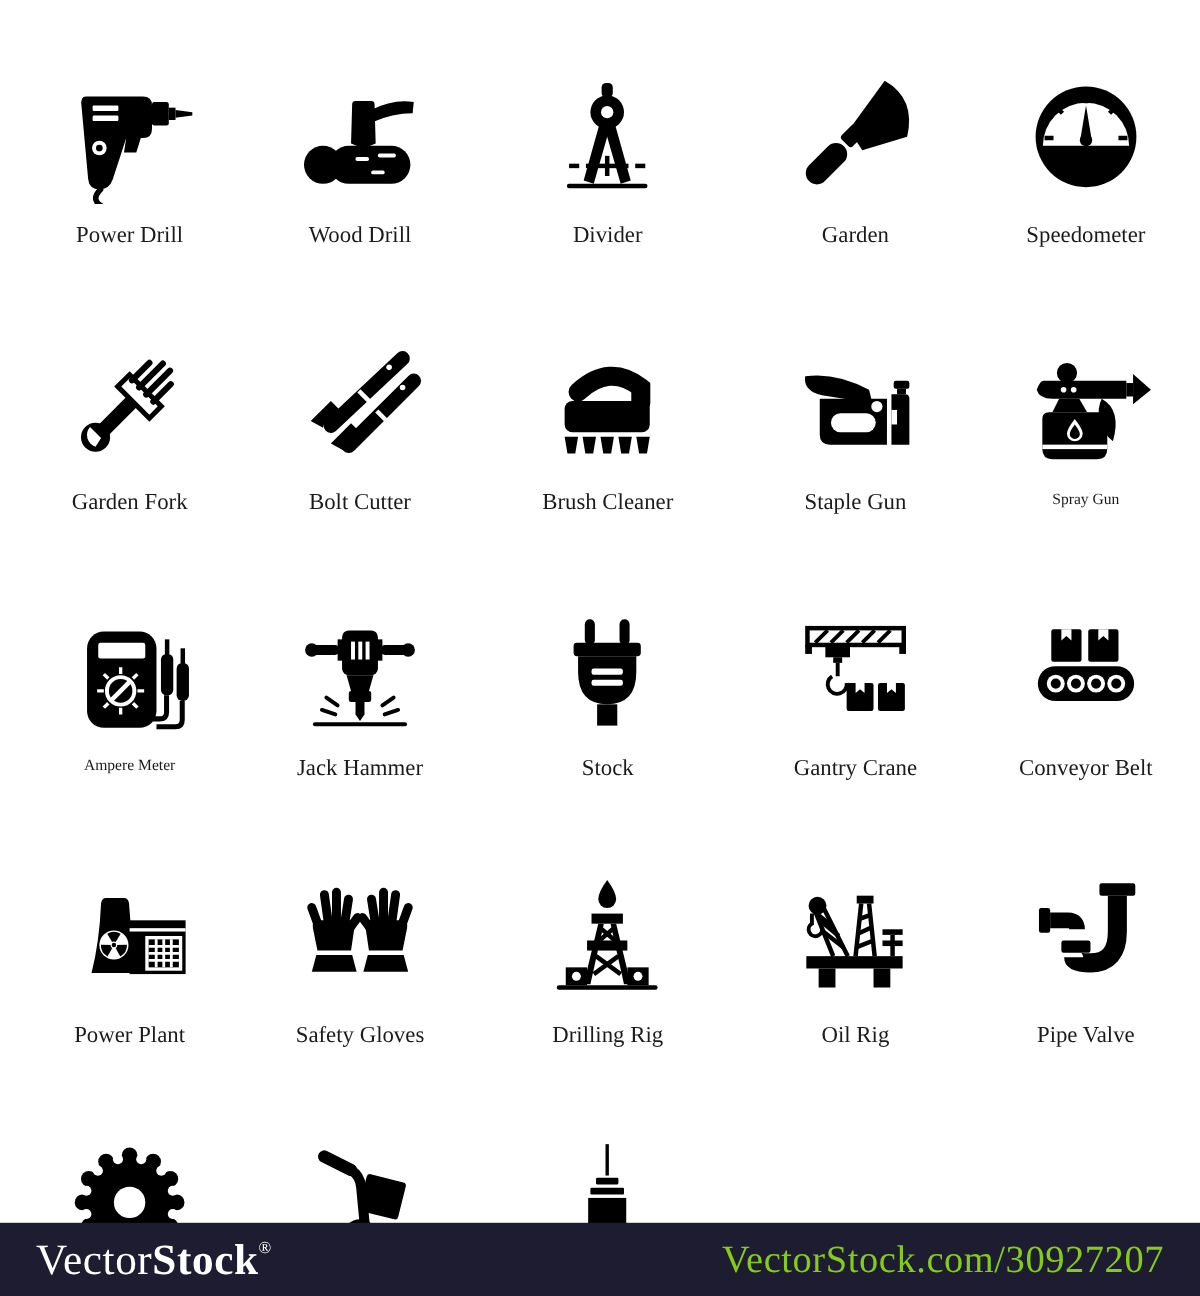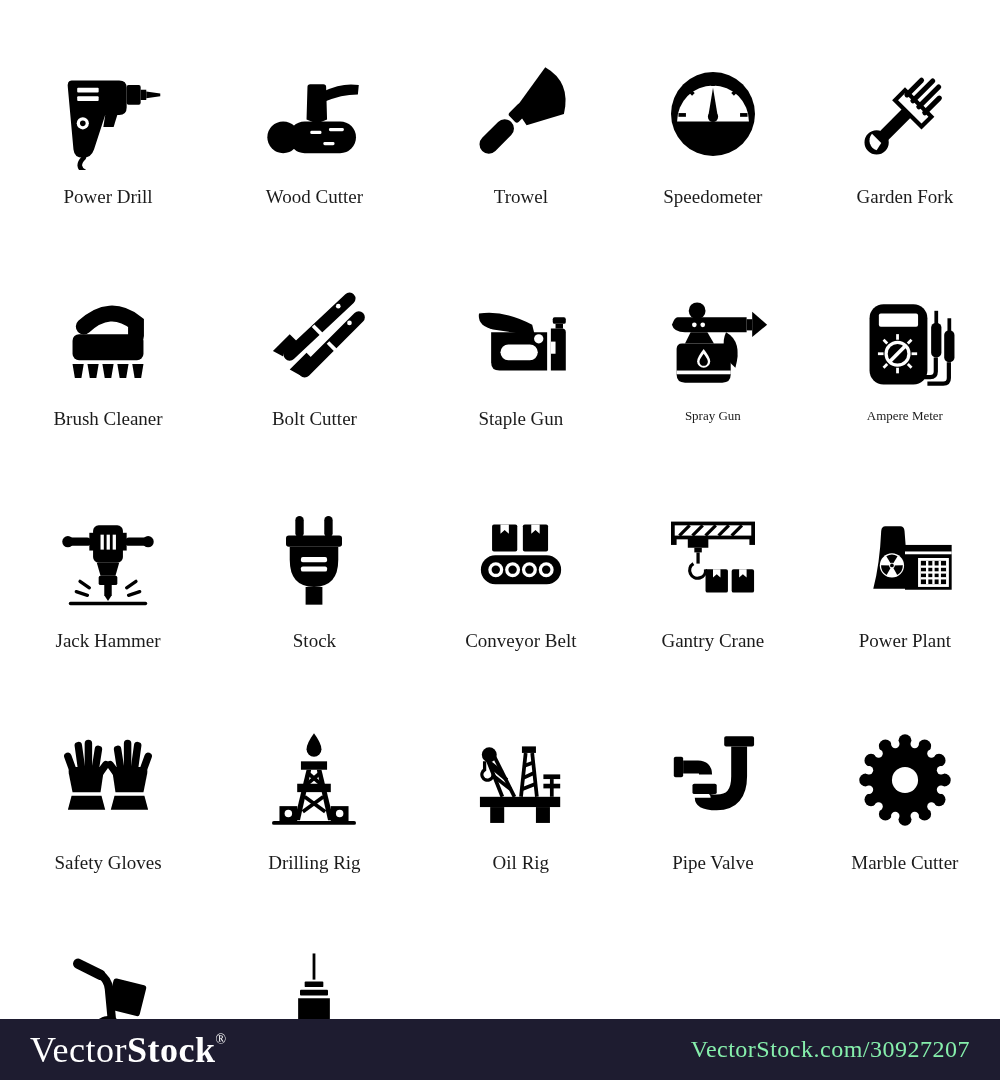--- a/index.html
+++ b/index.html
@@ -11,21 +11,21 @@
   .icbox svg{width:112px;height:112px;fill:#000;}
   .lbl{font-size:19px;color:#1b1b1b;margin-top:8px;white-space:nowrap;}
   .lbl.small{font-size:13px;}
   .footer{position:absolute;left:0;bottom:0;width:100%;height:61px;background:#1e1c30;
           display:flex;align-items:center;justify-content:space-between;box-sizing:border-box;
           padding:16px 30px;color:#ffffff;}
   .logo{font-size:36px;letter-spacing:.5px;}
   .logo .lt{font-weight:400;}
   .logo .bd{font-weight:700;}
   .logo sup{font-size:14px;font-weight:400;vertical-align:18px;}
-  .url{font-size:24px;font-weight:400;color:#86efac;letter-spacing:.5px;}
+  .url{font-size:32px;font-weight:400;color:#84cc16;letter-spacing:.5px;}
 </style>
 </head>
 <body>
 
 <div class="page">
 <div class="grid">
 
   <figure class="cell">
     <div class="icbox">
       <svg viewBox="0 0 120 120">
@@ -49,33 +49,50 @@
       <svg viewBox="0 0 120 120">
         <circle cx="27" cy="85" r="17"></circle>
         <rect x="33" y="68" width="72" height="34" rx="17"></rect>
         <path d="M70 36 q20 -10 38 -7 l-1 10 q-18 0 -36 8 z"></path>
         <path d="M56 28 h14 q3 0 3 3 l1 35 q-11 6 -22 0 l1 -35 q0 -3 3 -3 z"></path>
         <rect x="56" y="78" width="12" height="3.5" rx="1.5" fill="#fff"></rect>
         <rect x="76" y="75" width="16" height="3.5" rx="1.5" fill="#fff"></rect>
         <rect x="70" y="90" width="12" height="3.5" rx="1.5" fill="#fff"></rect>
       </svg>
     </div>
-    <figcaption class="lbl">Wood Cutter</figcaption>
-  </figure>
-
+    <figcaption class="lbl">Wood Drill</figcaption>
+  </figure>
+
+  <figure class="cell">
+    <div class="icbox">
+      <svg viewBox="0 0 120 120">
+        <rect x="55" y="12" width="10" height="13" rx="4"></rect>
+        <circle cx="60" cy="38" r="15"></circle>
+            <circle cx="60" cy="38" r="5.5" fill="#fff"></circle>
+        <path d="M53 49 L39 99 l9 3 L62 53 z"></path>
+        <path d="M67 49 L81 99 l-9 3 L58 53 z"></path>
+        <rect x="26" y="84" width="9" height="4"></rect>
+        <rect x="85" y="84" width="9" height="4"></rect>
+        <rect x="41" y="84" width="38" height="4"></rect>
+        <rect x="58" y="77" width="4" height="18"></rect>
+        <rect x="24" y="102" width="72" height="4" rx="2"></rect>
+      </svg>
+    </div>
+    <figcaption class="lbl">Divider</figcaption>
+  </figure>
 
   <figure class="cell">
     <div class="icbox">
       <svg viewBox="0 0 120 120">
         <path d="M54 54 L86 10 q28 16 20 50 L66 72 z"></path>
         <rect x="48" y="52" width="18" height="14" rx="3" transform="rotate(-45 57 59)"></rect>
         <rect x="12" y="74" width="44" height="20" rx="10" transform="rotate(-45 34 84)"></rect>
       </svg>
     </div>
-    <figcaption class="lbl">Trowel</figcaption>
+    <figcaption class="lbl">Garden</figcaption>
   </figure>
 
   <figure class="cell">
     <div class="icbox">
       <svg viewBox="0 0 120 120">
         <circle cx="60" cy="60" r="45"></circle>
         <path d="M21.5 68 A38.5 38.5 0 0 1 98.5 68 Z" fill="#fff"></path>
         <g stroke="#000" stroke-width="4">
           <line x1="23" y1="61" x2="31" y2="61"></line>
           <line x1="33.5" y1="33.5" x2="39" y2="39"></line>
@@ -106,50 +123,50 @@
           <path d="M50 100 a11 11 0 0 0 16 9 l-2 -9 z" fill="#fff"></path>
         </g>
       </svg>
     </div>
     <figcaption class="lbl">Garden Fork</figcaption>
   </figure>
 
   <figure class="cell">
     <div class="icbox">
       <svg viewBox="0 0 120 120">
+        <g stroke="#000" stroke-width="13" stroke-linecap="round">
+          <line x1="34" y1="80" x2="98" y2="20"></line>
+          <line x1="50" y1="98" x2="108" y2="40"></line>
+        </g>
+        <path d="M16 76 L34 58 L46 70 l-6 2 -1 4 -5 -1 -1 4 -5 -1 -1 4 z"></path>
+        <path d="M34 96 L52 78 L64 90 l-6 2 -1 4 -5 -1 -1 4 -5 -1 -1 4 z"></path>
+        <g stroke="#fff" stroke-width="4">
+          <line x1="59" y1="49" x2="69" y2="59"></line>
+          <line x1="75" y1="67" x2="85" y2="77"></line>
+        </g>
+        <circle cx="86" cy="28" r="2.5" fill="#fff"></circle>
+        <circle cx="98" cy="46" r="2.5" fill="#fff"></circle>
+      </svg>
+    </div>
+    <figcaption class="lbl">Bolt Cutter</figcaption>
+  </figure>
+
+  <figure class="cell">
+    <div class="icbox">
+      <svg viewBox="0 0 120 120">
         <path d="M34 50 Q62 24 90 46 L90 60" fill="none" stroke="#000" stroke-width="17" stroke-linecap="round"></path>
         <rect x="22" y="58" width="76" height="28" rx="7"></rect>
         <path d="M22 90 h12 l-2.5 15 h-7 z"></path>
         <path d="M38 90 h12 l-2.5 15 h-7 z"></path>
         <path d="M54 90 h12 l-2.5 15 h-7 z"></path>
         <path d="M70 90 h12 l-2.5 15 h-7 z"></path>
         <path d="M86 90 h12 l-2.5 15 h-7 z"></path>
       </svg>
     </div>
     <figcaption class="lbl">Brush Cleaner</figcaption>
-  </figure>
-
-  <figure class="cell">
-    <div class="icbox">
-      <svg viewBox="0 0 120 120">
-        <g stroke="#000" stroke-width="13" stroke-linecap="round">
-          <line x1="34" y1="80" x2="98" y2="20"></line>
-          <line x1="50" y1="98" x2="108" y2="40"></line>
-        </g>
-        <path d="M16 76 L34 58 L46 70 l-6 2 -1 4 -5 -1 -1 4 -5 -1 -1 4 z"></path>
-        <path d="M34 96 L52 78 L64 90 l-6 2 -1 4 -5 -1 -1 4 -5 -1 -1 4 z"></path>
-        <g stroke="#fff" stroke-width="4">
-          <line x1="59" y1="49" x2="69" y2="59"></line>
-          <line x1="75" y1="67" x2="85" y2="77"></line>
-        </g>
-        <circle cx="86" cy="28" r="2.5" fill="#fff"></circle>
-        <circle cx="98" cy="46" r="2.5" fill="#fff"></circle>
-      </svg>
-    </div>
-    <figcaption class="lbl">Bolt Cutter</figcaption>
   </figure>
 
 
   <figure class="cell">
     <div class="icbox">
       <svg viewBox="0 0 120 120">
         <path d="M15 36 Q42 32 72 48 L75 60 L30 53 Q13 49 15 36 z"></path>
         <path d="M28 56 H88 V97 H37 q-9 0 -9 -9 z"></path>
         <rect x="38" y="69" width="40" height="17" rx="8.5" fill="#fff"></rect>
         <circle cx="79" cy="63" r="5" fill="#fff"></circle>
@@ -253,20 +270,48 @@
         <rect x="46" y="69" width="28" height="5.5" rx="2" fill="#fff"></rect>
         <rect x="51" y="91" width="18" height="19"></rect>
       </svg>
     </div>
     <figcaption class="lbl">Stock</figcaption>
   </figure>
 
   <figure class="cell">
     <div class="icbox">
       <svg viewBox="0 0 120 120">
+        <rect x="17" y="23" width="86" height="15" fill="none" stroke="#000" stroke-width="4"></rect>
+        <g stroke="#000" stroke-width="3.5">
+          <line x1="24" y1="36" x2="35" y2="25"></line>
+              <line x1="38" y1="36" x2="49" y2="25"></line>
+          <line x1="52" y1="36" x2="63" y2="25"></line>
+              <line x1="66" y1="36" x2="77" y2="25"></line>
+          <line x1="80" y1="36" x2="91" y2="25"></line>
+        </g>
+        <rect x="15" y="38" width="6" height="8"></rect>
+        <rect x="99" y="38" width="6" height="8"></rect>
+        <rect x="33" y="38" width="22" height="11"></rect>
+        <rect x="40" y="49" width="8" height="5"></rect>
+        <g fill="none" stroke="#000" stroke-width="3.5">
+          <path d="M44 54 v12"></path>
+          <path d="M52 72 a8.5 8.5 0 1 1 -13 -6"></path>
+        </g>
+        <rect x="52" y="72" width="24" height="25" rx="2"></rect>
+        <path d="M60 72 v9 l4 -3.5 4 3.5 v-9 z" fill="#fff"></path>
+        <rect x="80" y="72" width="24" height="25" rx="2"></rect>
+        <path d="M88 72 v9 l4 -3.5 4 3.5 v-9 z" fill="#fff"></path>
+      </svg>
+    </div>
+    <figcaption class="lbl">Gantry Crane</figcaption>
+  </figure>
+
+  <figure class="cell">
+    <div class="icbox">
+      <svg viewBox="0 0 120 120">
         <rect x="29" y="24" width="27" height="29" rx="2"></rect>
         <path d="M38 24 v10 l4.5 -4 4.5 4 v-10 z" fill="#fff"></path>
         <rect x="62" y="24" width="27" height="29" rx="2"></rect>
         <path d="M71 24 v10 l4.5 -4 4.5 4 v-10 z" fill="#fff"></path>
         <rect x="17" y="57" width="86" height="31" rx="15.5"></rect>
         <g fill="#fff">
               <circle cx="33" cy="72.5" r="8"></circle>
               <circle cx="51" cy="72.5" r="8"></circle>
               <circle cx="69" cy="72.5" r="8"></circle>
               <circle cx="87" cy="72.5" r="8"></circle>
@@ -276,48 +321,20 @@
             <circle cx="69" cy="72.5" r="4.5"></circle>
             <circle cx="87" cy="72.5" r="4.5"></circle>
       </svg>
     </div>
     <figcaption class="lbl">Conveyor Belt</figcaption>
   </figure>
 
   <figure class="cell">
     <div class="icbox">
       <svg viewBox="0 0 120 120">
-        <rect x="17" y="23" width="86" height="15" fill="none" stroke="#000" stroke-width="4"></rect>
-        <g stroke="#000" stroke-width="3.5">
-          <line x1="24" y1="36" x2="35" y2="25"></line>
-              <line x1="38" y1="36" x2="49" y2="25"></line>
-          <line x1="52" y1="36" x2="63" y2="25"></line>
-              <line x1="66" y1="36" x2="77" y2="25"></line>
-          <line x1="80" y1="36" x2="91" y2="25"></line>
-        </g>
-        <rect x="15" y="38" width="6" height="8"></rect>
-        <rect x="99" y="38" width="6" height="8"></rect>
-        <rect x="33" y="38" width="22" height="11"></rect>
-        <rect x="40" y="49" width="8" height="5"></rect>
-        <g fill="none" stroke="#000" stroke-width="3.5">
-          <path d="M44 54 v12"></path>
-          <path d="M52 72 a8.5 8.5 0 1 1 -13 -6"></path>
-        </g>
-        <rect x="52" y="72" width="24" height="25" rx="2"></rect>
-        <path d="M60 72 v9 l4 -3.5 4 3.5 v-9 z" fill="#fff"></path>
-        <rect x="80" y="72" width="24" height="25" rx="2"></rect>
-        <path d="M88 72 v9 l4 -3.5 4 3.5 v-9 z" fill="#fff"></path>
-      </svg>
-    </div>
-    <figcaption class="lbl">Gantry Crane</figcaption>
-  </figure>
-
-  <figure class="cell">
-    <div class="icbox">
-      <svg viewBox="0 0 120 120">
         <path d="M39 26 h16 q4 0 4.5 5 q2 35 9 62 H26 q7 -27 8.5 -62 q0.5 -5 4.5 -5 z"></path>
         <rect x="60" y="46" width="50" height="48"></rect>
         <rect x="60" y="53" width="50" height="3" fill="#fff"></rect>
         <rect x="74" y="60" width="33" height="31" fill="#fff"></rect>
         <rect x="77" y="63" width="27" height="25"></rect>
         <g stroke="#fff" stroke-width="2.5">
           <line x1="83.75" y1="63" x2="83.75" y2="88"></line>
               <line x1="90.5" y1="63" x2="90.5" y2="88"></line>
               <line x1="97.25" y1="63" x2="97.25" y2="88"></line>
           <line x1="77" y1="69.25" x2="104" y2="69.25"></line>

